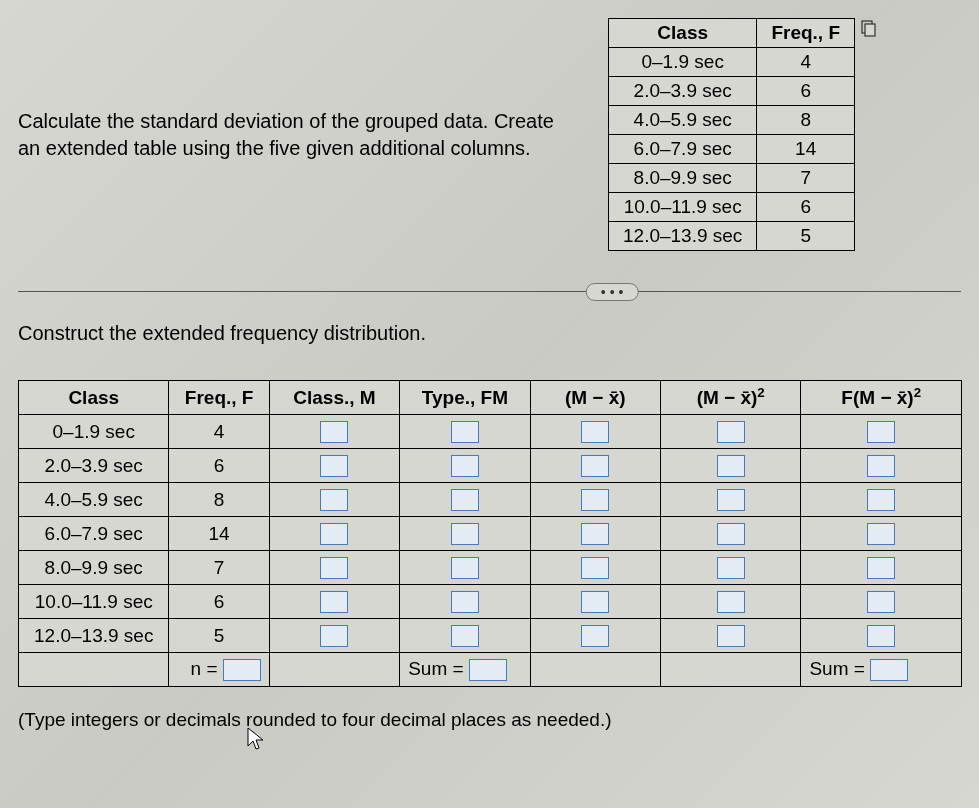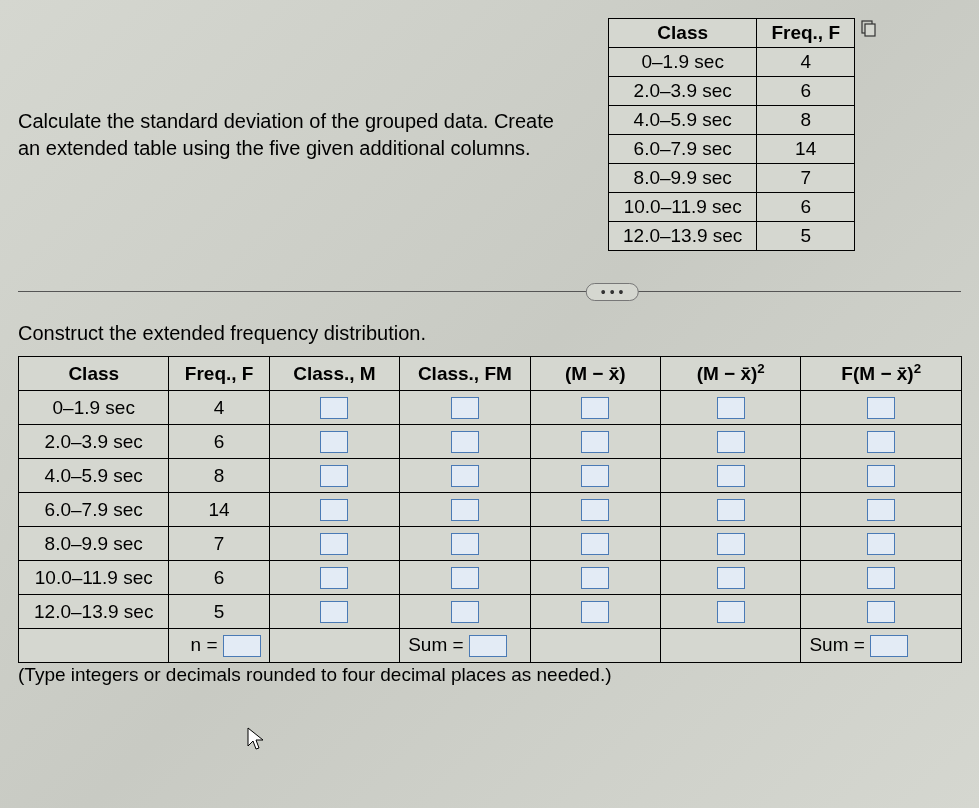--- a/index.html
+++ b/index.html
@@ -27,42 +27,42 @@
   .data-table th { font-weight: bold; background: #d5d7d0; }
   .data-table td { background: #d5d7d0; }
   .copy-icon { margin-left: 4px; margin-top: 2px; }
   .divider-wrap { position: relative; margin: 40px 0 30px; }
   .divider-line { height: 1px; background: #555; }
   .divider-pill {
     position: absolute; left: 63%; top: -8px; transform: translateX(-50%);
     background: #d5d7d0; border: 1px solid #777; border-radius: 10px;
     padding: 0 14px; font-size: 14px; color: #333;
   }
-  .section-title { font-size: 20px; margin-bottom: 11px; }
+  .section-title { font-size: 20px; margin-bottom: 35px; }
   .ext-table { border-collapse: collapse; width: 944px; }
   .ext-table th, .ext-table td {
     border: 1px solid #000;
     font-size: 19px;
     text-align: center;
     padding: 4px 6px;
     white-space: nowrap;
     height: 34px;
   }
   .ext-table th { font-weight: bold; background: #d5d7d0; }
   .ext-table td { background: #d5d7d0; }
   .input-box {
     display: inline-block;
     width: 28px; height: 22px;
     border: 1px solid #4a7ab5;
     background: #e3ebf5;
     vertical-align: middle;
   }
   .input-box.wide { width: 38px; }
   .sum-label { font-weight: normal; font-size: 19px; }
-  .note { font-size: 19px; margin-top: 1px; }
+  .note { font-size: 19px; margin-top: 22px; }
   sup { font-size: 0.7em; }
   .cursor-svg { position: absolute; left: 246px; top: 726px; pointer-events: none; }
 </style>
 </head>
 <body>
 
 <div class="top-row">
   <div class="prompt">Calculate the standard deviation of the grouped data. Create an extended table using the five given additional columns.</div>
   <div class="right-col">
     <table class="data-table">
@@ -125,21 +125,21 @@
       <col style="width:130px">
       <col style="width:130px">
       <col style="width:140px">
       <col style="width:160px">
   </colgroup>
   <tbody>
       <tr>
     <th>Class</th>
     <th>Freq., F</th>
     <th>Class., M</th>
-    <th>Class., FM</th>
+    <th>Type., FM</th>
     <th><span>(M − x̄)</span></th>
     <th><span>(M − x̄)</span><sup>2</sup></th>
     <th><span>F(M − x̄)</span><sup>2</sup></th>
   </tr>
 
   <tr>
     <td>0–1.9 sec</td>
     <td>4</td>
     <td><span class="input-box"></span></td>
     <td><span class="input-box"></span></td>

